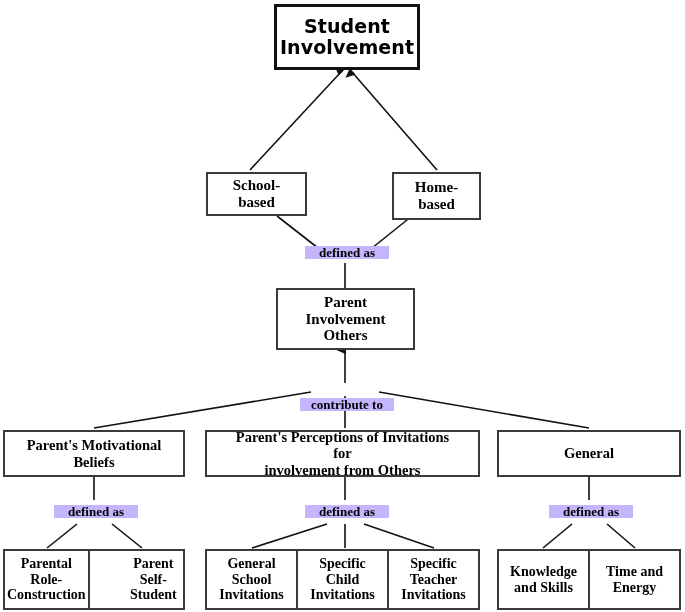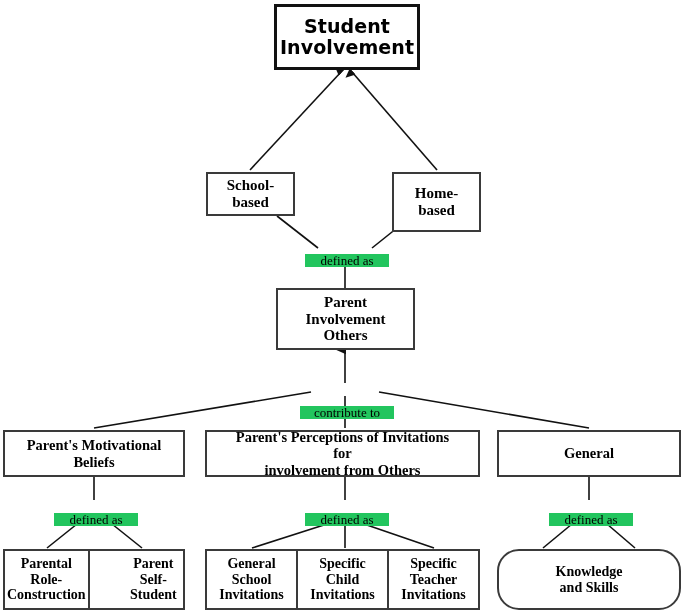--- a/index.html
+++ b/index.html
@@ -63,28 +63,27 @@
     line-height: 1.1;
     border-right: 2px solid #3a3a3a;
     padding: 1px 2px;
     box-sizing: border-box;
   }
   .group .cell:last-child {
     border-right: none;
   }
   .edge-label {
     position: absolute;
-    font-weight: normal;
+    font-weight: bold;
     color: #000000;
-    background: #22c55e;
+    background: #c4b5fd;
     white-space: nowrap;
     text-align: center;
     padding: 0 2px;
     line-height: 1;
-    margin-top: 8px;
   }
 </style>
 </head>
 <body>
 
 <div id="canvas">
 
   <svg class="lines" viewBox="0 0 685 612" width="685" height="612" xmlns="http://www.w3.org/2000/svg">
     <defs>
       <marker id="arrowUp" viewBox="0 0 10 10" refX="5" refY="9" markerWidth="6" markerHeight="6" orient="auto-start-reverse">
@@ -121,28 +120,28 @@
     <line x1="607" y1="524" x2="635" y2="548" stroke="#111111" stroke-width="1.6"></line>
   </svg>
 
   <div class="node node-top" style="left:274px; top:4px; width:146px; height:66px; font-size:19px;">
     <div>
       <div>Student</div>
       <div>Involvement</div>
     </div>
   </div>
 
-  <div class="node" style="left:206px; top:172px; width:89px; height:44px; font-size:15px;">
+  <div class="node" style="left:206px; top:172px; width:101px; height:44px; font-size:15px;">
     <div>
       <div>School-</div>
       <div>based</div>
     </div>
   </div>
 
-  <div class="node" style="left:392px; top:172px; width:89px; height:60px; font-size:15px;">
+  <div class="node" style="left:392px; top:172px; width:89px; height:48px; font-size:15px;">
     <div>
       <div>Home-</div>
       <div>based</div>
     </div>
   </div>
 
   <div class="edge-label" style="left:305px; top:246px; width:80px; font-size:13px;">defined as</div>
 
   <div class="node" style="left:276px; top:288px; width:139px; height:62px; font-size:15px;">
     <div>
@@ -214,22 +213,28 @@
     </div>
     <div class="cell" style="font-size:14px;">
       <div>
         <div>Specific</div>
         <div>Teacher</div>
         <div>Invitations</div>
       </div>
     </div>
   </div>
 
-  <div class="group" style="left:497px; top:549px; width:184px; height:61px;border-radius:22px;">
+  <div class="group" style="left:497px; top:549px; width:184px; height:61px;">
     <div class="cell" style="font-size:14px;">
       <div>
         <div>Knowledge</div>
         <div>and Skills</div>
       </div>
     </div>
+    <div class="cell" style="font-size:14px;">
+      <div>
+        <div>Time and</div>
+        <div>Energy</div>
+      </div>
+    </div>
   </div>
 
 </div>
 
 </body></html>

